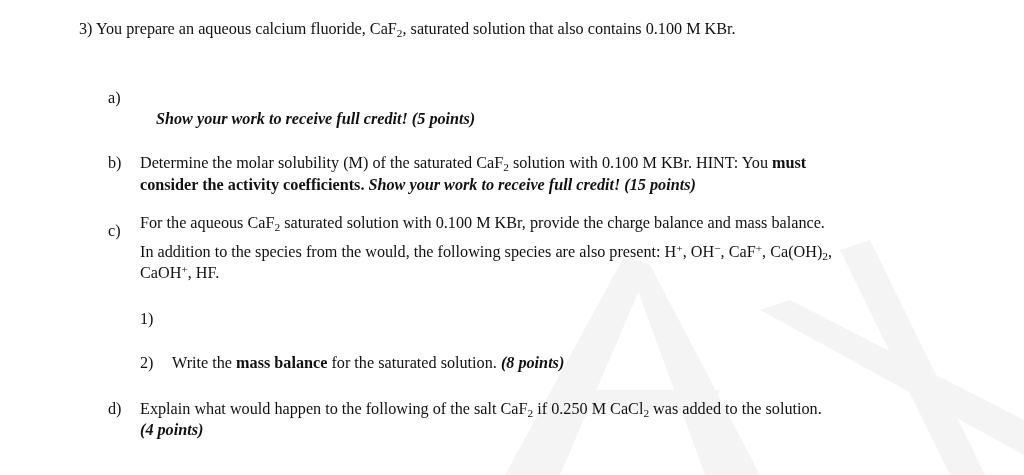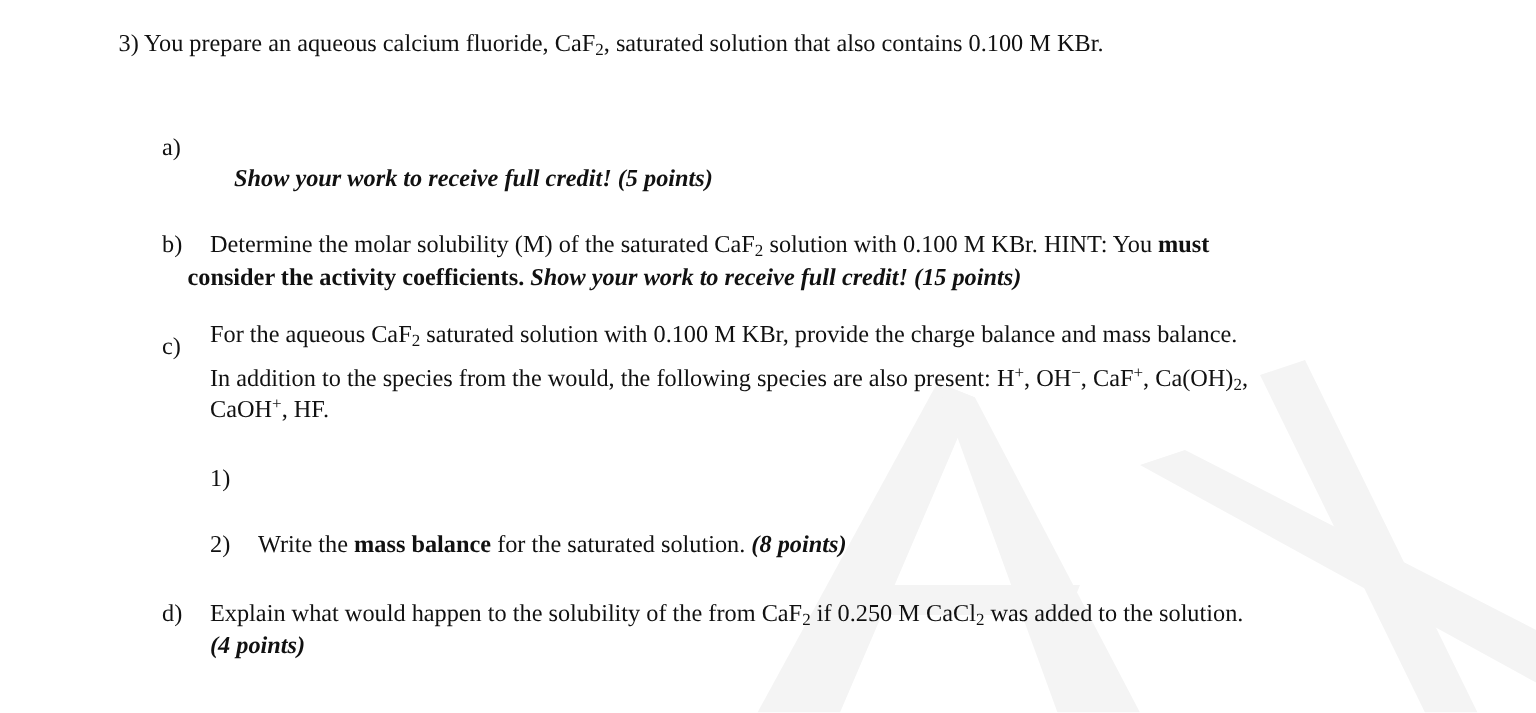--- a/index.html
+++ b/index.html
@@ -60,21 +60,21 @@
     <span>You prepare an aqueous calcium fluoride, CaF</span><sub>2</sub><span>, saturated solution that also contains 0.100 M KBr.</span>
   </div>
 
   <div class="line" style="left:108px; top:88px;">a)</div>
   <div class="line bi" style="left:140px; top:109px;margin-left:16px;">Show your work to receive full credit!  (5 points)</div>
 
   <div class="line" style="left:108px; top:153px;">b)</div>
   <div class="line" style="left:140px; top:153px;">
     <span>Determine the molar solubility (M) of the saturated CaF</span><sub>2</sub><span> solution with 0.100 M KBr.  HINT:  You </span><b>must</b>
   </div>
-  <div class="line" style="left:125px; top:175px;text-align:center;">
+  <div class="line" style="left:140px; top:175px;text-align:center;">
     <b>consider the activity coefficients.</b><span class="bi">  Show your work to receive full credit!  (15 points)</span>
   </div>
 
   <div class="line" style="left:108px; top:221px;">c)</div>
   <div class="line" style="left:140px; top:213px;text-align:right;">
     <span>For the aqueous CaF</span><sub>2</sub><span> saturated solution with 0.100 M KBr, provide the charge balance and mass balance.</span>
   </div>
   <div class="line" style="left:140px; top:242px;">
     <span>In addition to the species from the would, the following species are also present:  H</span><sup>+</sup><span>, OH</span><sup>−</sup><span>, CaF</span><sup>+</sup><span>, Ca(OH)</span><sub>2</sub><span>,</span>
   </div>
@@ -84,17 +84,17 @@
 
   <div class="line" style="left:140px; top:309px;">1)</div>
 
   <div class="line" style="left:140px; top:353px;">2)</div>
   <div class="line" style="left:172px; top:353px;">
     <span>Write the </span><b>mass balance</b><span> for the saturated solution.  </span><span class="bi">(8 points)</span>
   </div>
 
   <div class="line" style="left:108px; top:399px;">d)</div>
   <div class="line" style="left:140px; top:399px;">
-    <span>Explain what would happen to the solubility of the from CaF</span><sub>2</sub><span> if 0.250 M CaCl</span><sub>2</sub><span> was added to the solution.</span>
+    <span>Explain what would happen to the following of the salt CaF</span><sub>2</sub><span> if 0.250 M CaCl</span><sub>2</sub><span> was added to the solution.</span>
   </div>
   <div class="line bi" style="left:140px; top:420px;">(4 points)</div>
 
 </div>
 
 </body></html>

